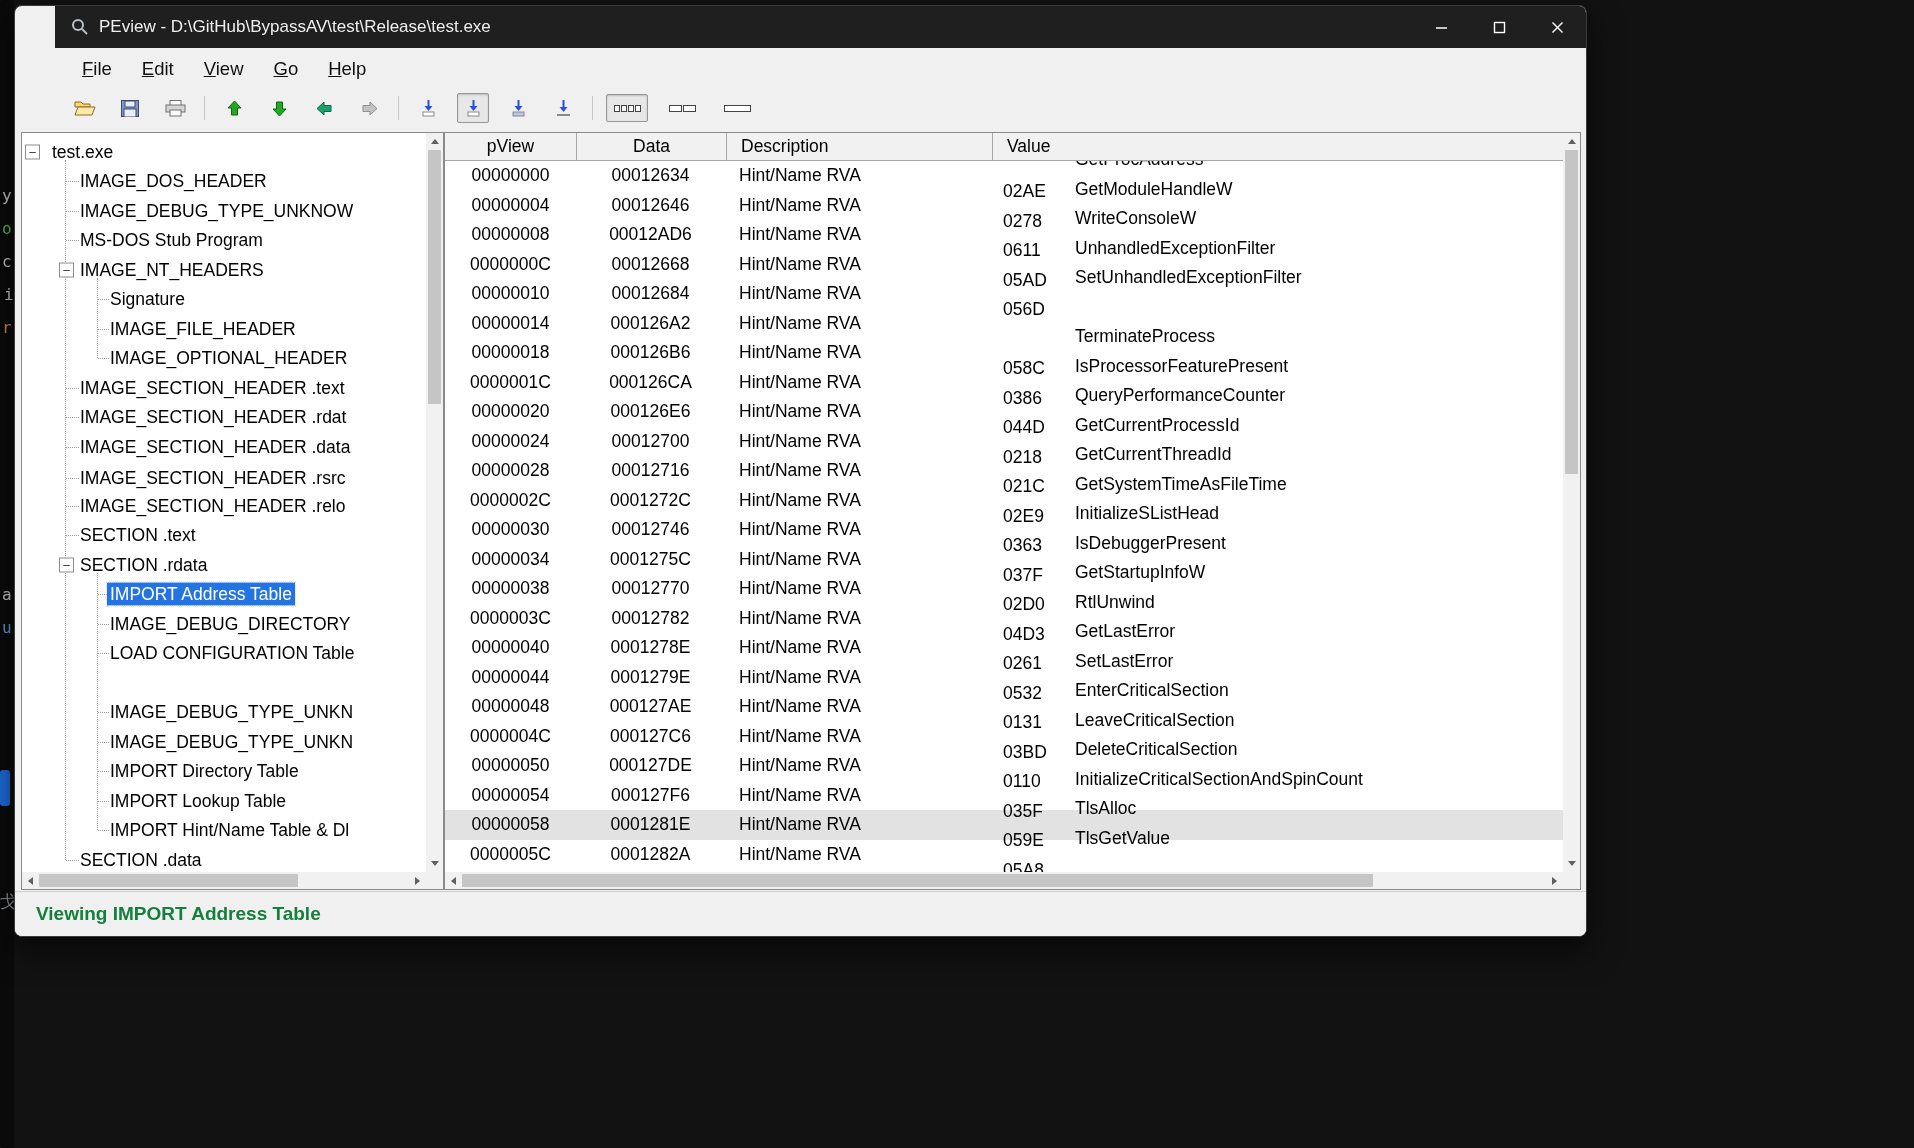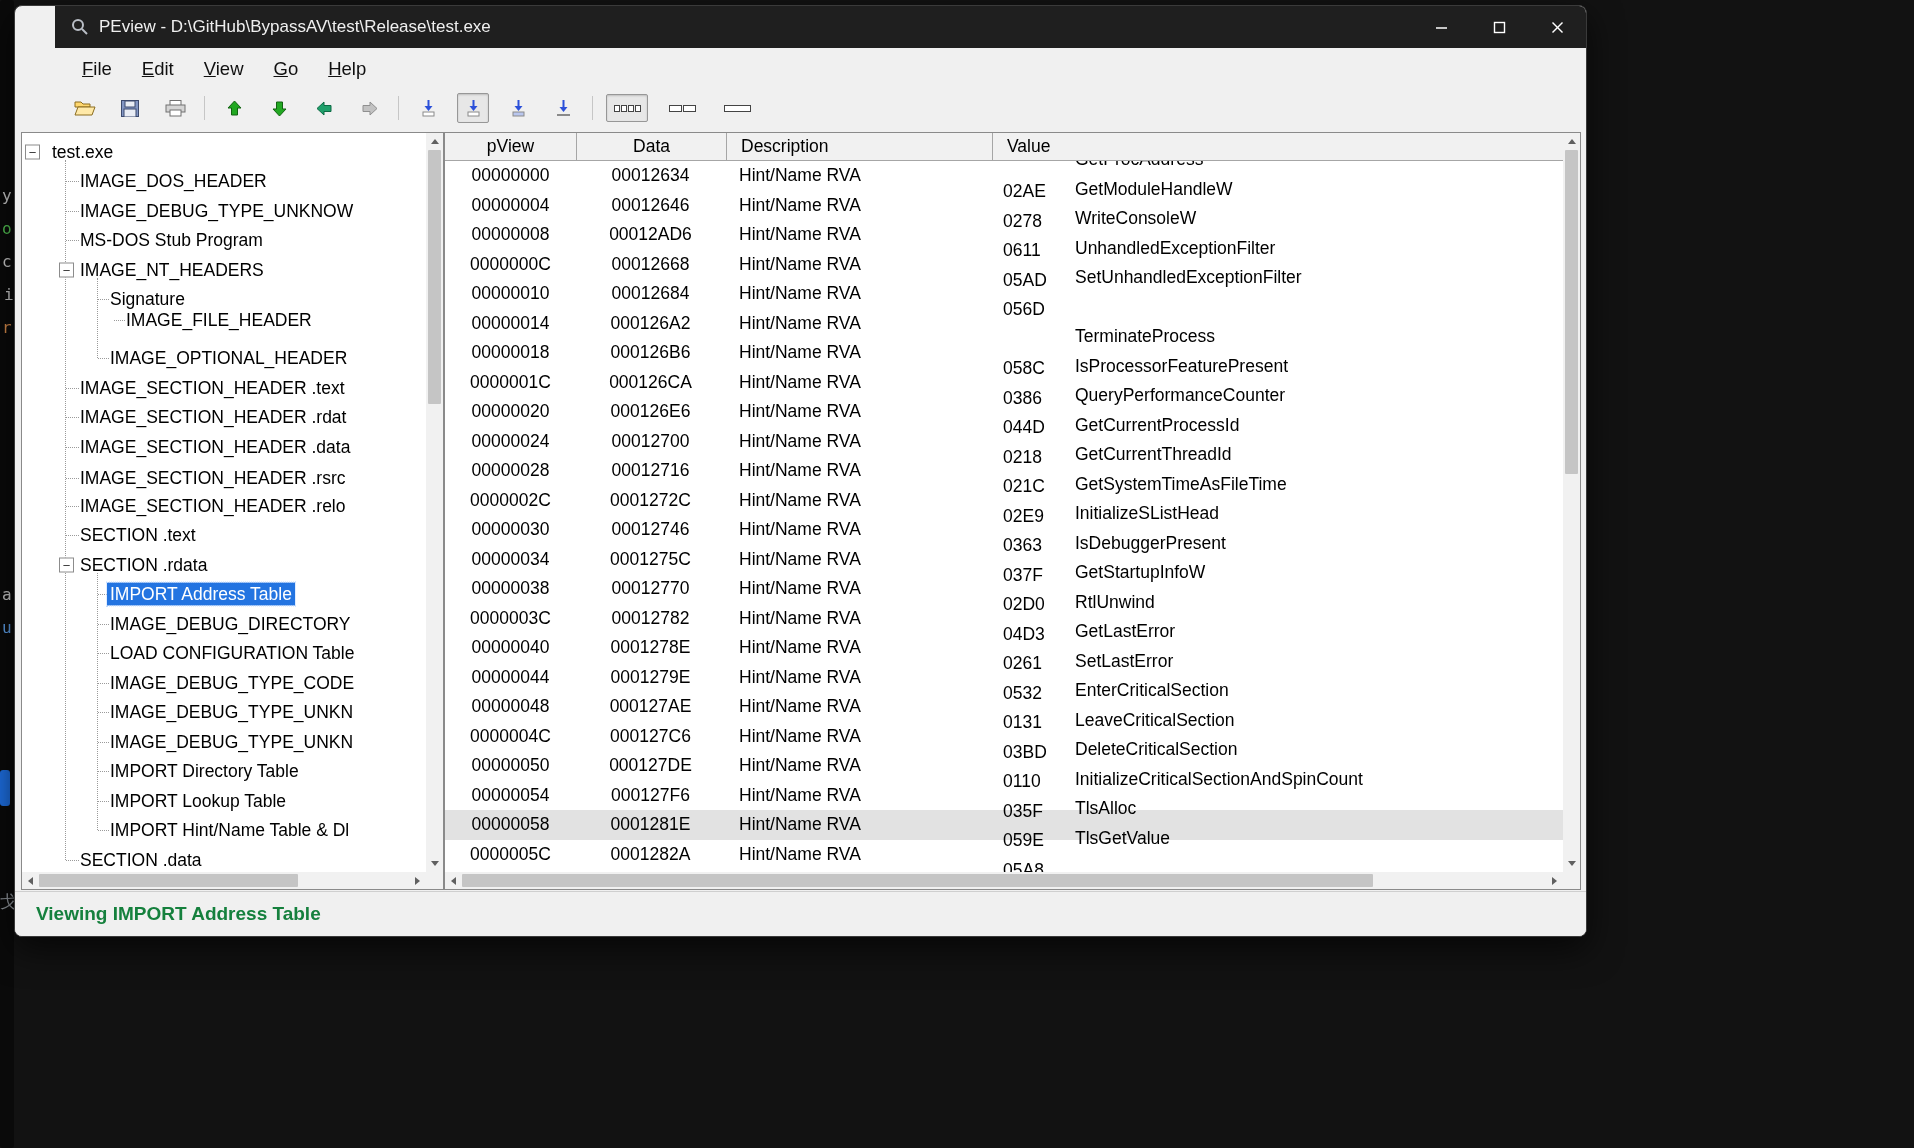--- a/index.html
+++ b/index.html
@@ -272,21 +272,21 @@
             <span class="tlabel lvl1">MS-DOS Stub Program</span>
           </div>
           <div class="tree-row" style="top: 122px;">
             <span class="expander lvl1">−</span>
             <span class="tlabel lvl1">IMAGE_NT_HEADERS</span>
           </div>
           <div class="tree-row" style="top: 151.5px;">
             <span class="stub lvl2"></span>
             <span class="tlabel lvl2">Signature</span>
           </div>
-          <div class="tree-row" style="top: 172px; margin-left: 16px;">
+          <div class="tree-row" style="top: 181px;">
             <span class="stub lvl2"></span>
             <span class="tlabel lvl2">IMAGE_FILE_HEADER</span>
           </div>
           <div class="tree-row" style="top: 210.5px;">
             <span class="stub lvl2"></span>
             <span class="tlabel lvl2">IMAGE_OPTIONAL_HEADER</span>
           </div>
           <div class="tree-row" style="top: 240px;">
             <span class="stub lvl1"></span>
             <span class="tlabel lvl1">IMAGE_SECTION_HEADER .text</span>
@@ -319,24 +319,20 @@
             <span class="stub lvl2"></span>
             <span class="tlabel lvl2 selected">IMPORT Address Table</span>
           </div>
           <div class="tree-row" style="top: 476px;">
             <span class="stub lvl2"></span>
             <span class="tlabel lvl2">IMAGE_DEBUG_DIRECTORY</span>
           </div>
           <div class="tree-row" style="top: 505.5px;">
             <span class="stub lvl2"></span>
             <span class="tlabel lvl2">LOAD CONFIGURATION Table</span>
-          </div>
-          <div class="tree-row" style="top: 535px;">
-            <span class="stub lvl2"></span>
-            <span class="tlabel lvl2">IMAGE_DEBUG_TYPE_CODE</span>
           </div>
           <div class="tree-row" style="top: 564.5px;">
             <span class="stub lvl2"></span>
             <span class="tlabel lvl2">IMAGE_DEBUG_TYPE_UNKN</span>
           </div>
           <div class="tree-row" style="top: 594px;">
             <span class="stub lvl2"></span>
             <span class="tlabel lvl2">IMAGE_DEBUG_TYPE_UNKN</span>
           </div>
           <div class="tree-row" style="top: 623.5px;">

